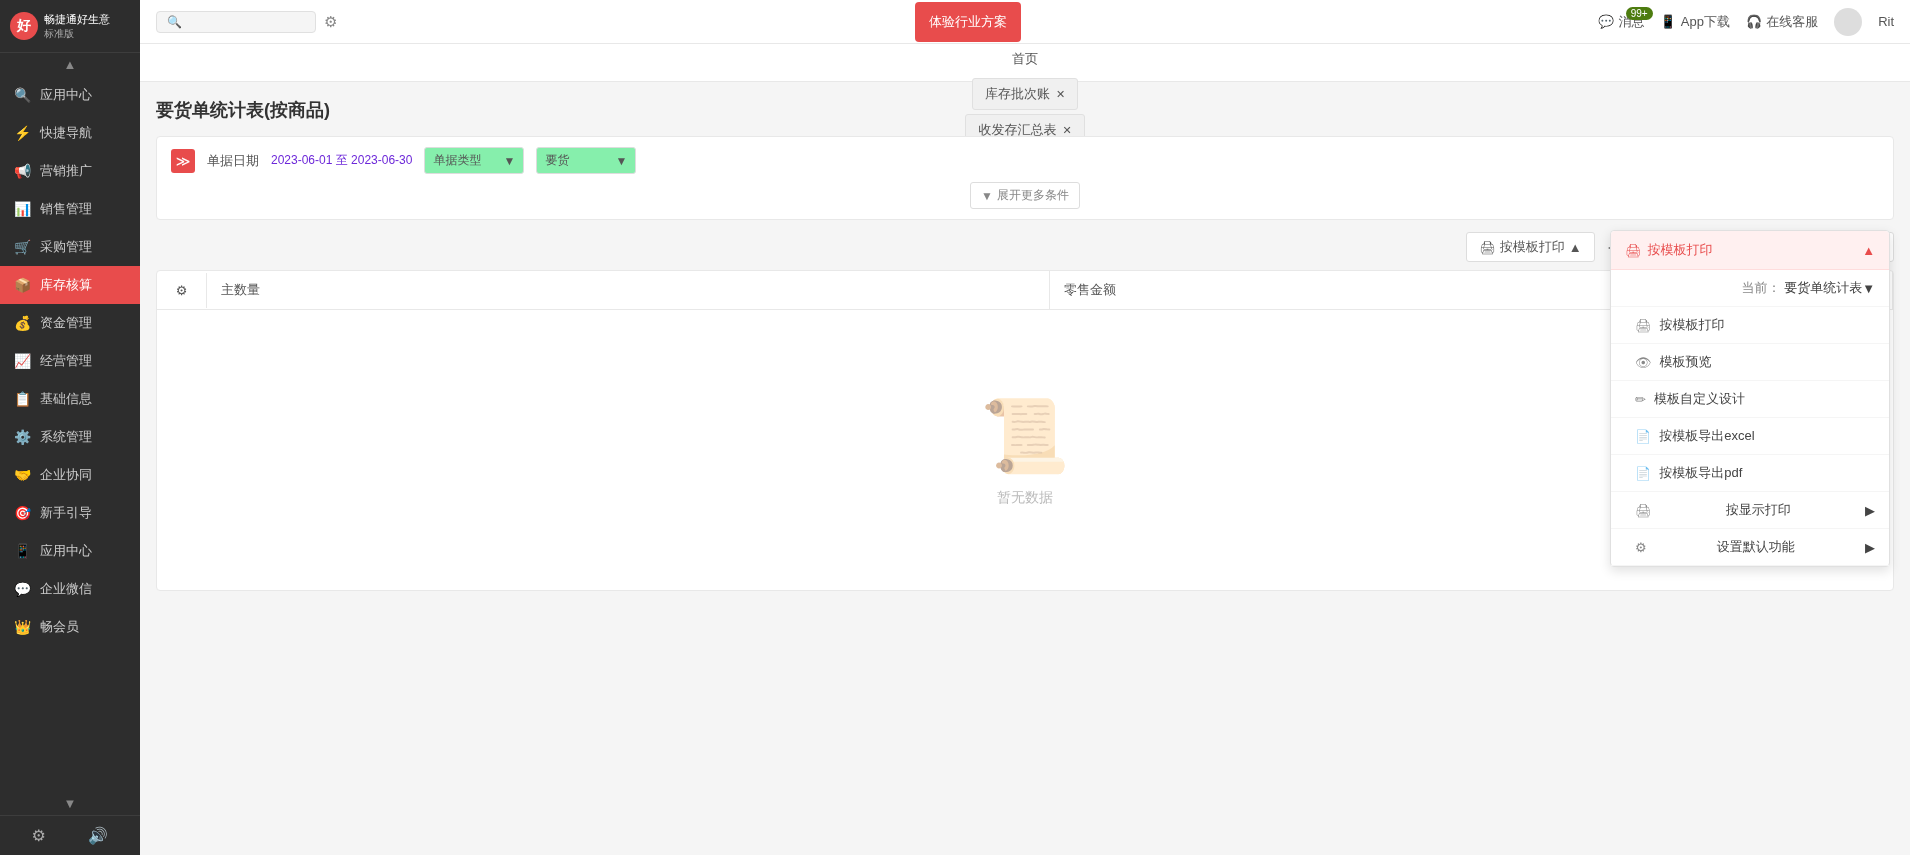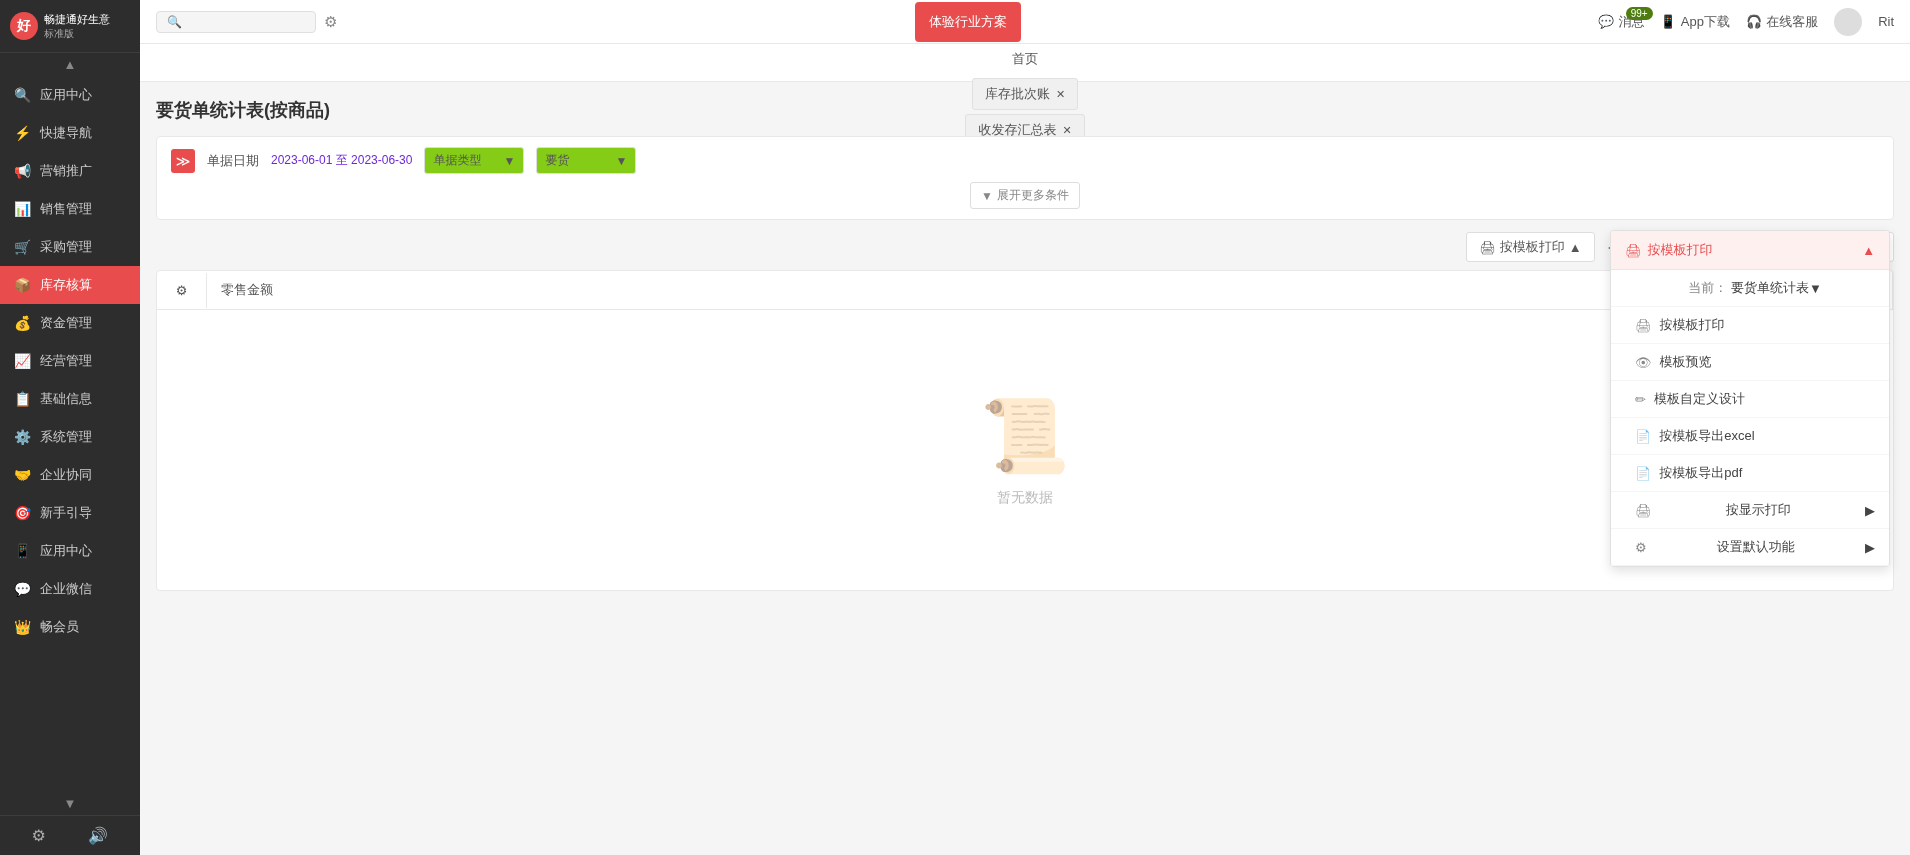--- a/index.html
+++ b/index.html
@@ -311,21 +311,21 @@
     }
     .filter-select {
       display: flex;
       align-items: center;
       border: 1px solid #ddd;
       border-radius: 3px;
       padding: 4px 8px;
       color: #555;
       font-size: 12px;
       cursor: pointer;
-      background: #84cc16;
+      background: #86efac;
       gap: 4px;
       min-width: 100px;
     }
     .expand-more-btn {
       display: flex;
       align-items: center;
       gap: 4px;
       color: #888;
       font-size: 12px;
       cursor: pointer;
@@ -465,21 +465,21 @@
       cursor: pointer;
       border-bottom: 1px solid #f5f5f5;
     }
     .dropdown-icon {
       color: #888;
       font-size: 13px;
     }
     .current-template {
       display: flex;
       align-items: center;
-      justify-content: center;
+      justify-content: flex-end;
       padding: 9px 14px 9px 24px;
       font-size: 13px;
       color: #444;
       border-bottom: 1px solid #f5f5f5;
     }
     .current-template-label { color: #888; }
   </style>
 </head>
 <body>
 
@@ -668,20 +668,21 @@
         <span>查询</span>
       </button>
       <button class="toolbar-btn">
         <span>设置</span>
       </button>
     </div>
 
     <div class="data-table">
       <div class="table-header">
         <div class="table-header-cell">⚙</div>
+        <div class="table-header-cell" style="flex:1">主数量</div>
         <div class="table-header-cell" style="flex:1">零售金额</div>
       </div>
       <div class="table-body">
         <div style="font-size:72px; opacity:0.5">📜</div>
         <div class="empty-text">暂无数据</div>
       </div>
     </div>
 
     <div class="dropdown-panel">
       <div class="dropdown-header">

